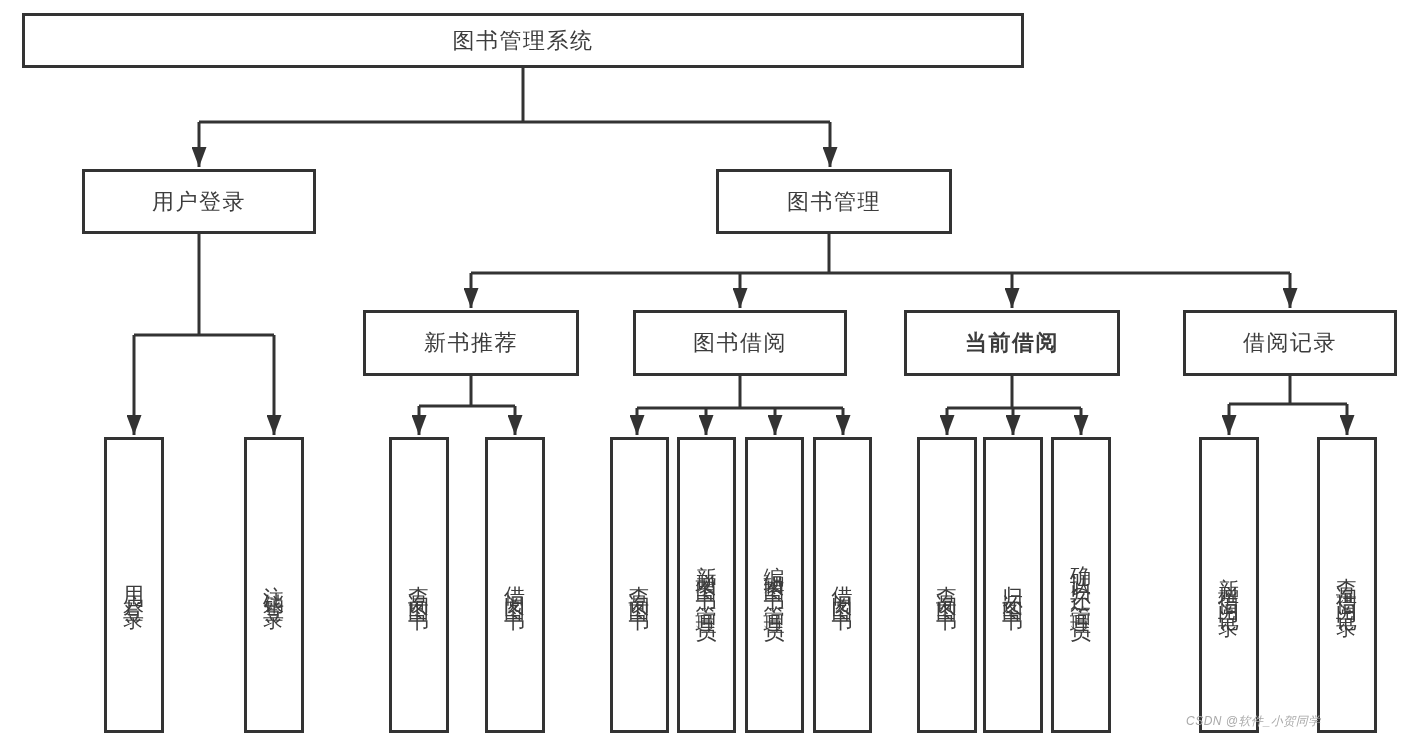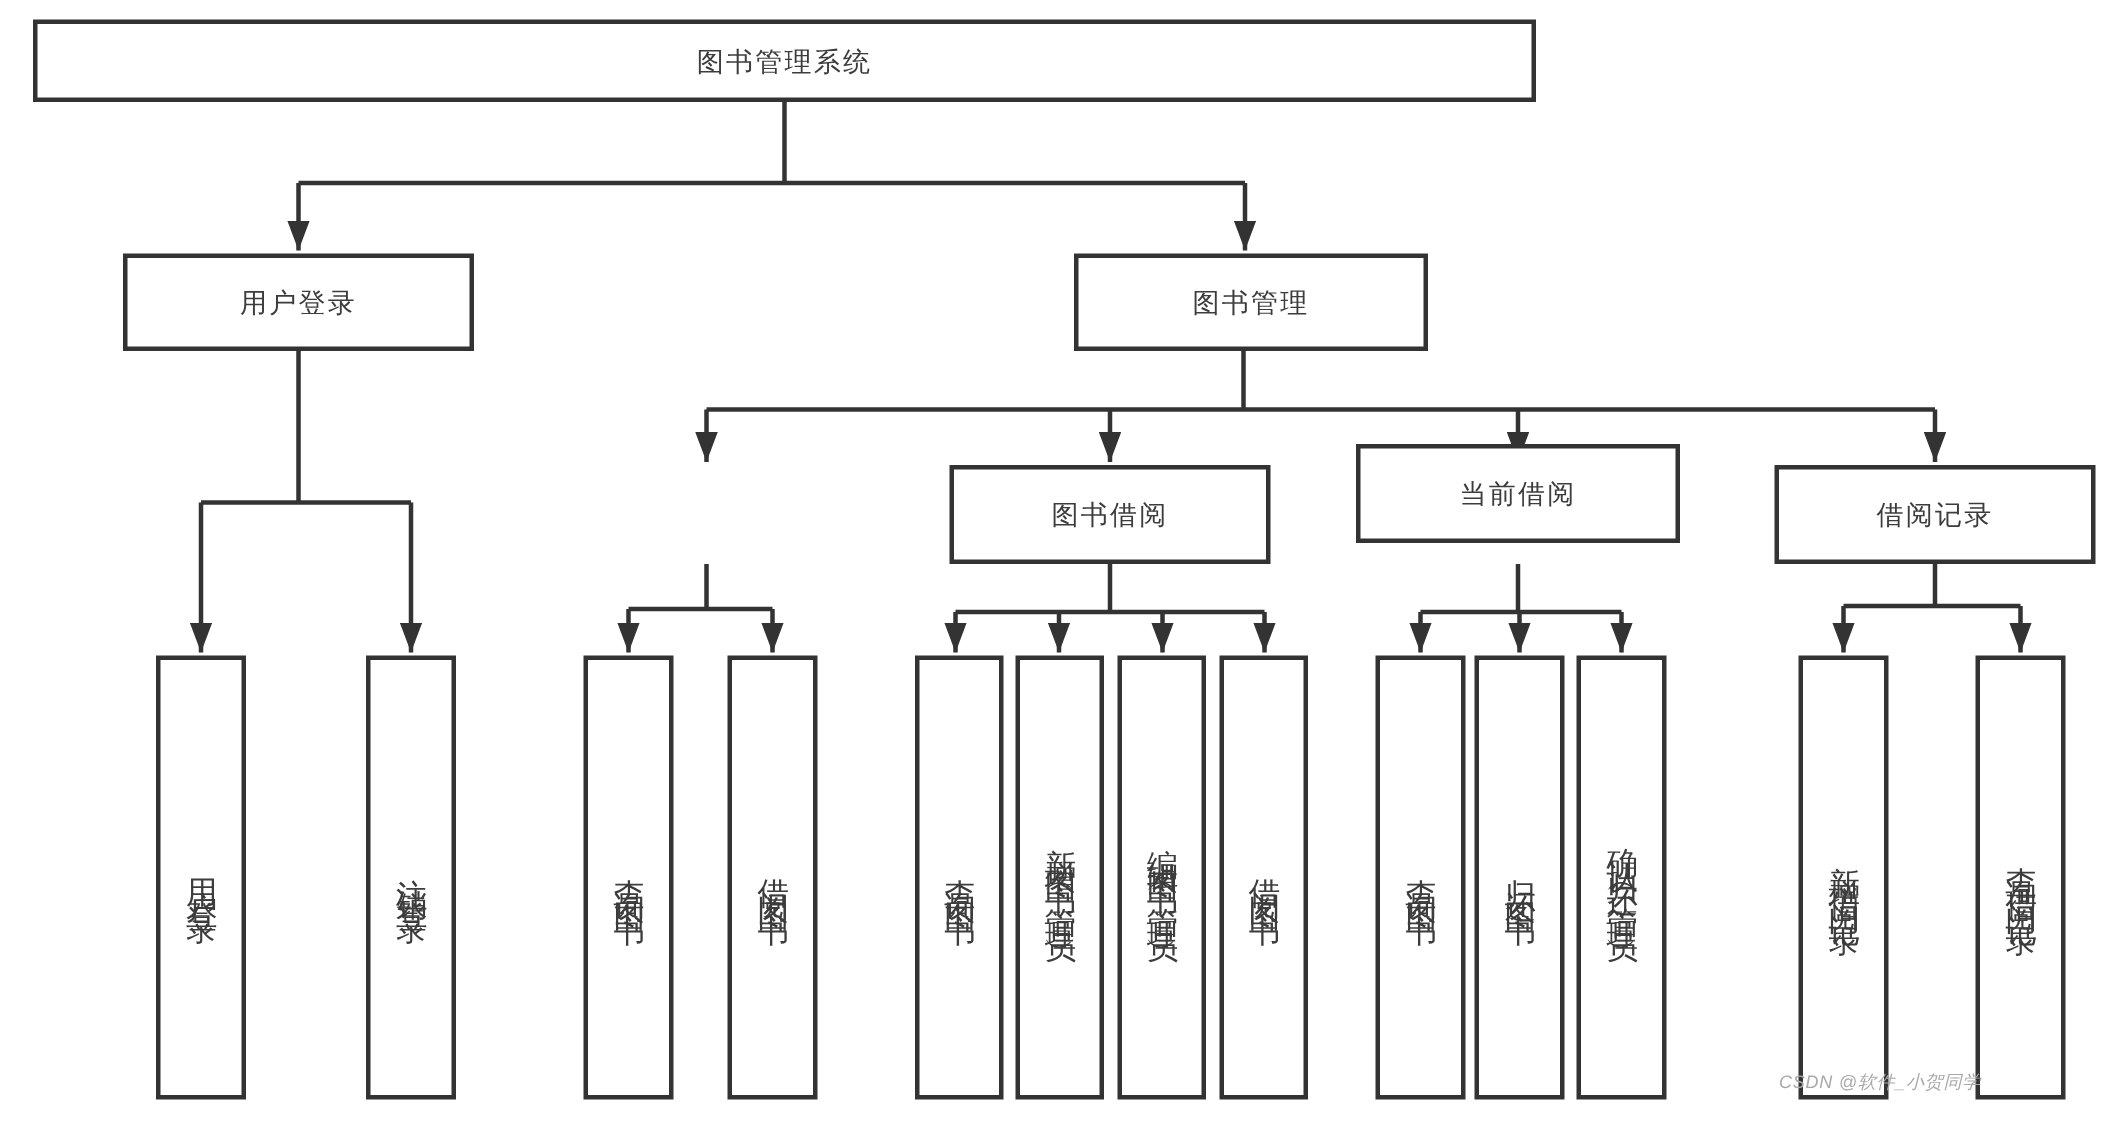--- a/index.html
+++ b/index.html
@@ -15,21 +15,21 @@
   .node {
     position: absolute;
     background: #ffffff;
     border: 3px solid #333333;
     box-sizing: border-box;
     display: flex;
     align-items: center;
     justify-content: center;
     color: #3c3c3c;
   }
-  .node.h { font-size: 18px; letter-spacing: 1.5px; }
+  .node.h { font-size: 22px; letter-spacing: 1.5px; }
   .node.v span {
     writing-mode: vertical-rl;
     text-orientation: mixed;
     font-size: 21px;
     line-height: 1;
     letter-spacing: 8px;
     color: #3c3c3c;
   }
   .watermark {
     position: absolute;
@@ -95,22 +95,23 @@
       <path d="M1229,404 L1229,435" marker-end="url(#arr)"></path>
       <path d="M1347,404 L1347,435" marker-end="url(#arr)"></path>
     </g>
   </svg>
 
   <div class="node h" style="left:22px; top:13px; width:1002px; height:55px;">图书管理系统</div>
 
   <div class="node h" style="left:82px; top:169px; width:234px; height:65px;">用户登录</div>
   <div class="node h" style="left:716px; top:169px; width:236px; height:65px;">图书管理</div>
 
+  <div class="node h" style="left:363px; top:310px; width:216px; height:66px;">新书推荐</div>
   <div class="node h" style="left:633px; top:310px; width:214px; height:66px;text-align:center;">图书借阅</div>
-  <div class="node h" style="left:904px; top:296px; width:216px; height:66px;">当前借阅</div>
+  <div class="node h" style="left:904px; top:310px; width:216px; height:66px;font-weight:bold;">当前借阅</div>
   <div class="node h" style="left:1183px; top:310px; width:214px; height:66px;">借阅记录</div>
 
   <div class="node v" style="left:104px; top:437px; width:60px; height:296px;">
     <span>用户登录</span>
   </div>
   <div class="node v" style="left:244px; top:437px; width:60px; height:296px;">
     <span>注销登录</span>
   </div>
 
   <div class="node v" style="left:389px; top:437px; width:60px; height:296px;">

